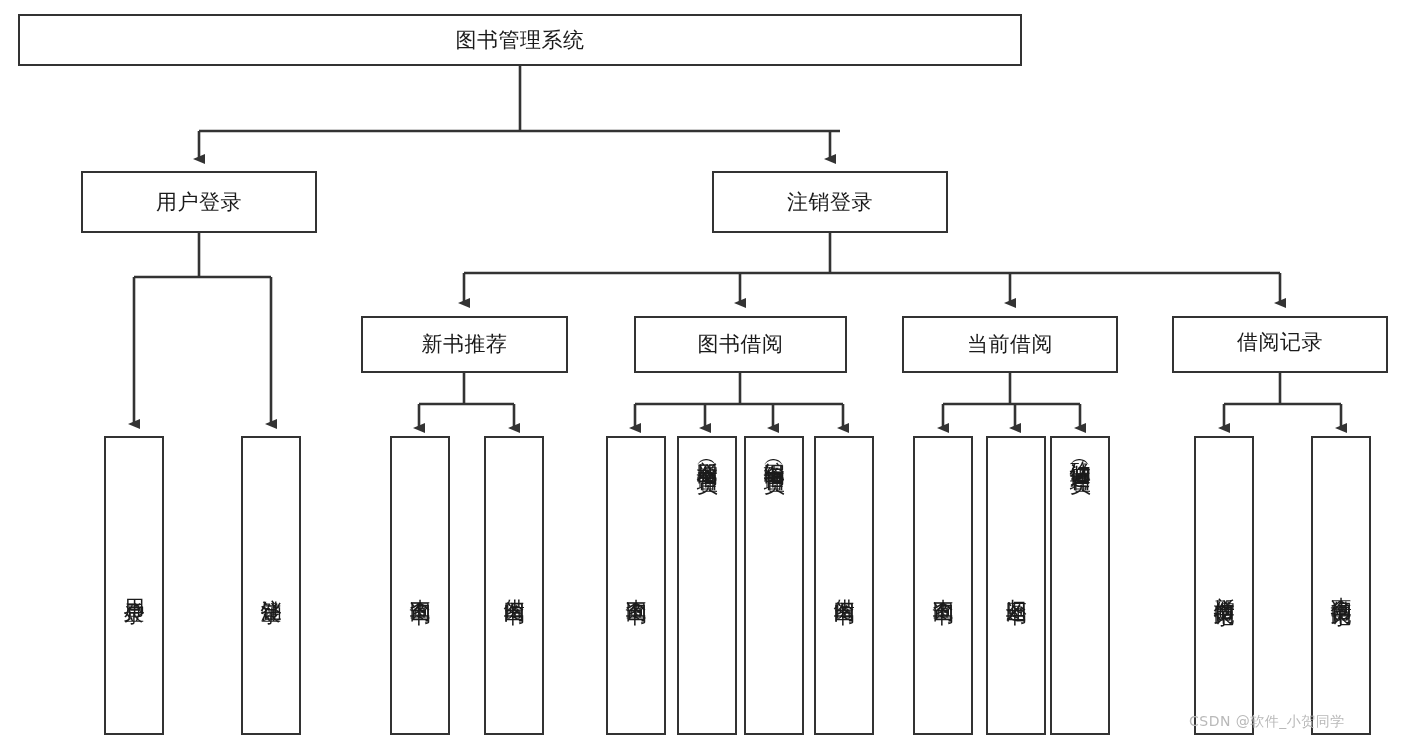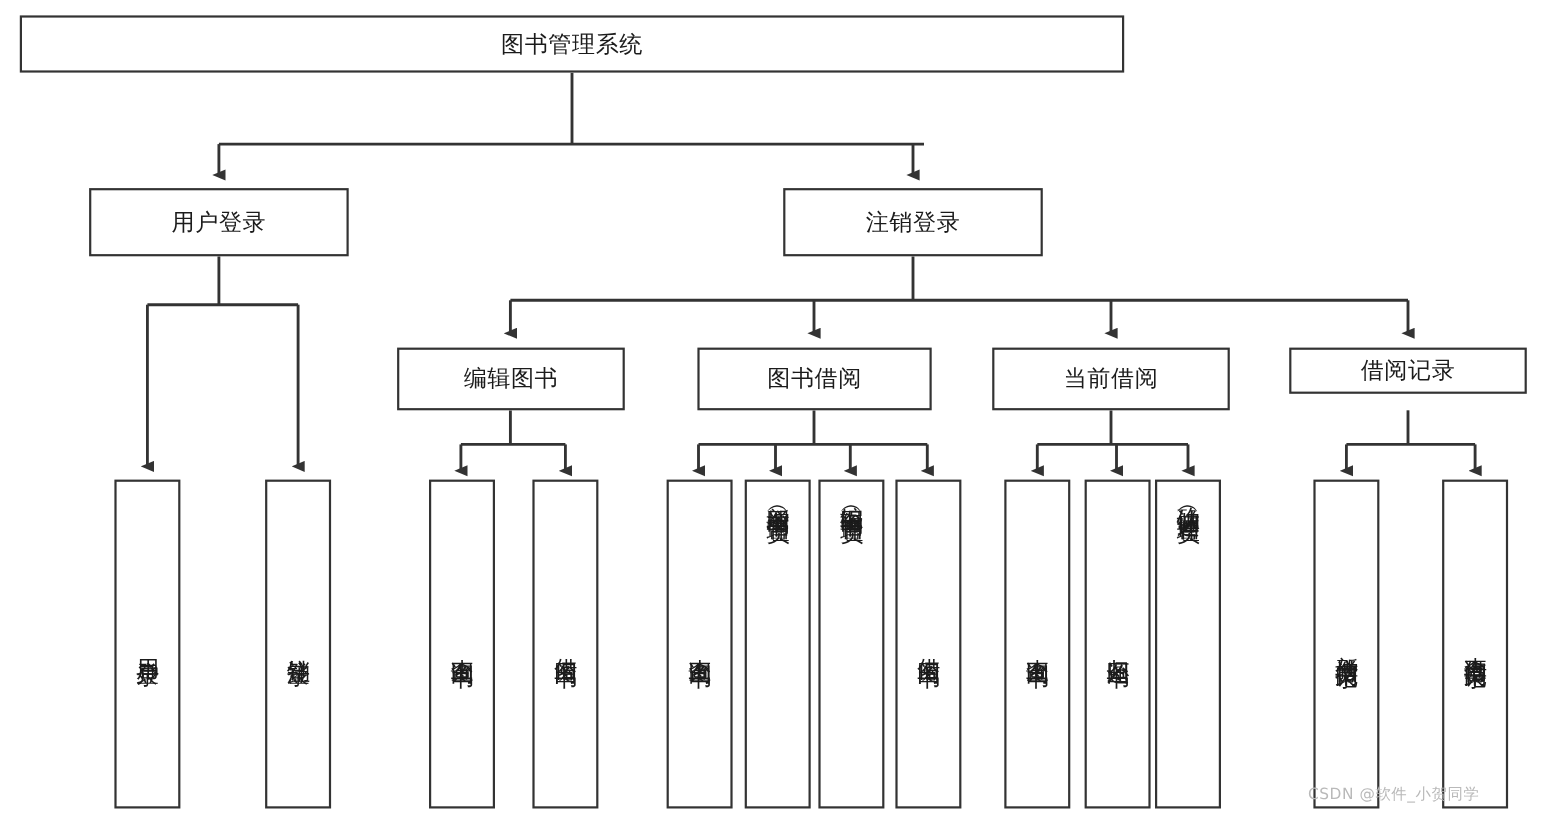--- a/index.html
+++ b/index.html
@@ -139,32 +139,32 @@
 
   <div class="node h" style="left:81px; top:171px; width:236px; height:62px;">
     <span class="label">用户登录</span>
   </div>
 
   <div class="node h" style="left:712px; top:171px; width:236px; height:62px;">
     <span class="label">注销登录</span>
   </div>
 
   <div class="node h" style="left:361px; top:316px; width:207px; height:57px;">
-    <span class="label">编辑图书</span>
+    <span class="label">新书推荐</span>
   </div>
 
   <div class="node h" style="left:902px; top:316px; width:216px; height:57px;">
     <span class="label">当前借阅</span>
   </div>
 
   <div class="node h" style="left:634px; top:316px; width:213px; height:57px;">
     <span class="label">图书借阅</span>
   </div>
 
-  <div class="node h" style="left:1172px; top:316px; width:216px; height:42px;">
+  <div class="node h" style="left:1172px; top:316px; width:216px; height:57px;font-family:Liberation Mono, monospace;">
     <span class="label">借阅记录</span>
   </div>
 
   <div class="node v mid" style="left:104px; top:436px; width:60px; height:299px;">
     <span class="label">用户登录</span>
   </div>
 
   <div class="node v mid" style="left:241px; top:436px; width:60px; height:299px;">
     <span class="label">注销登录</span>
   </div>

